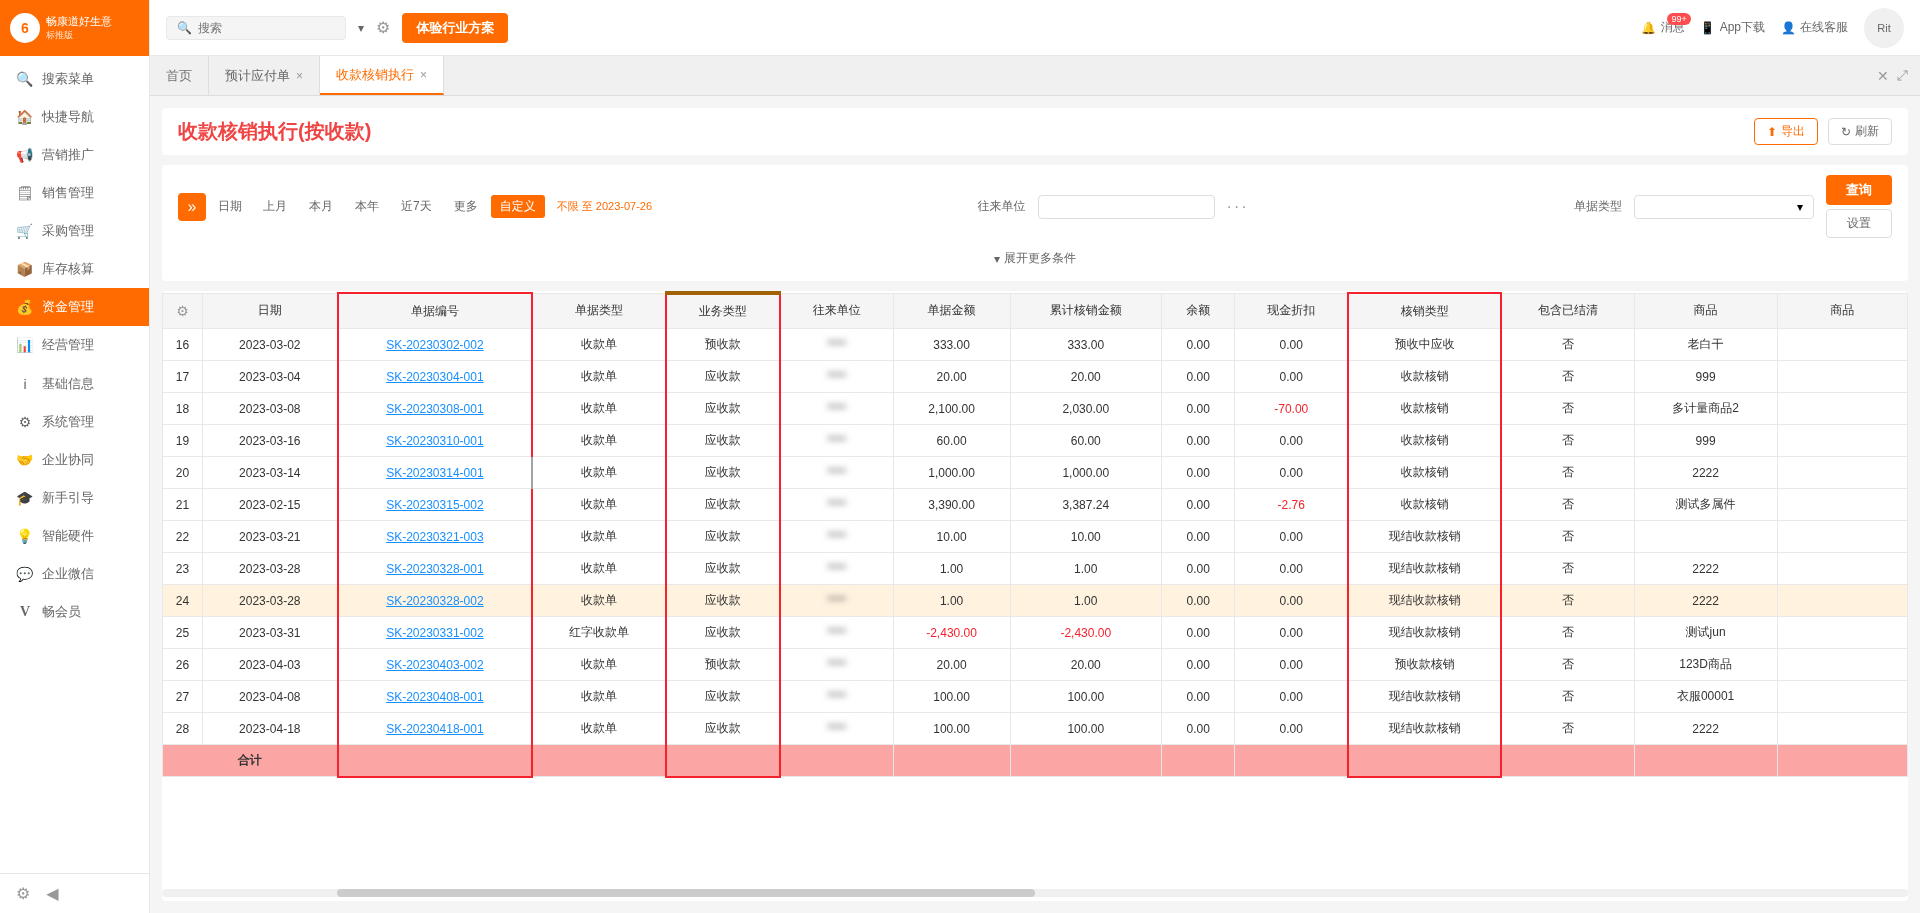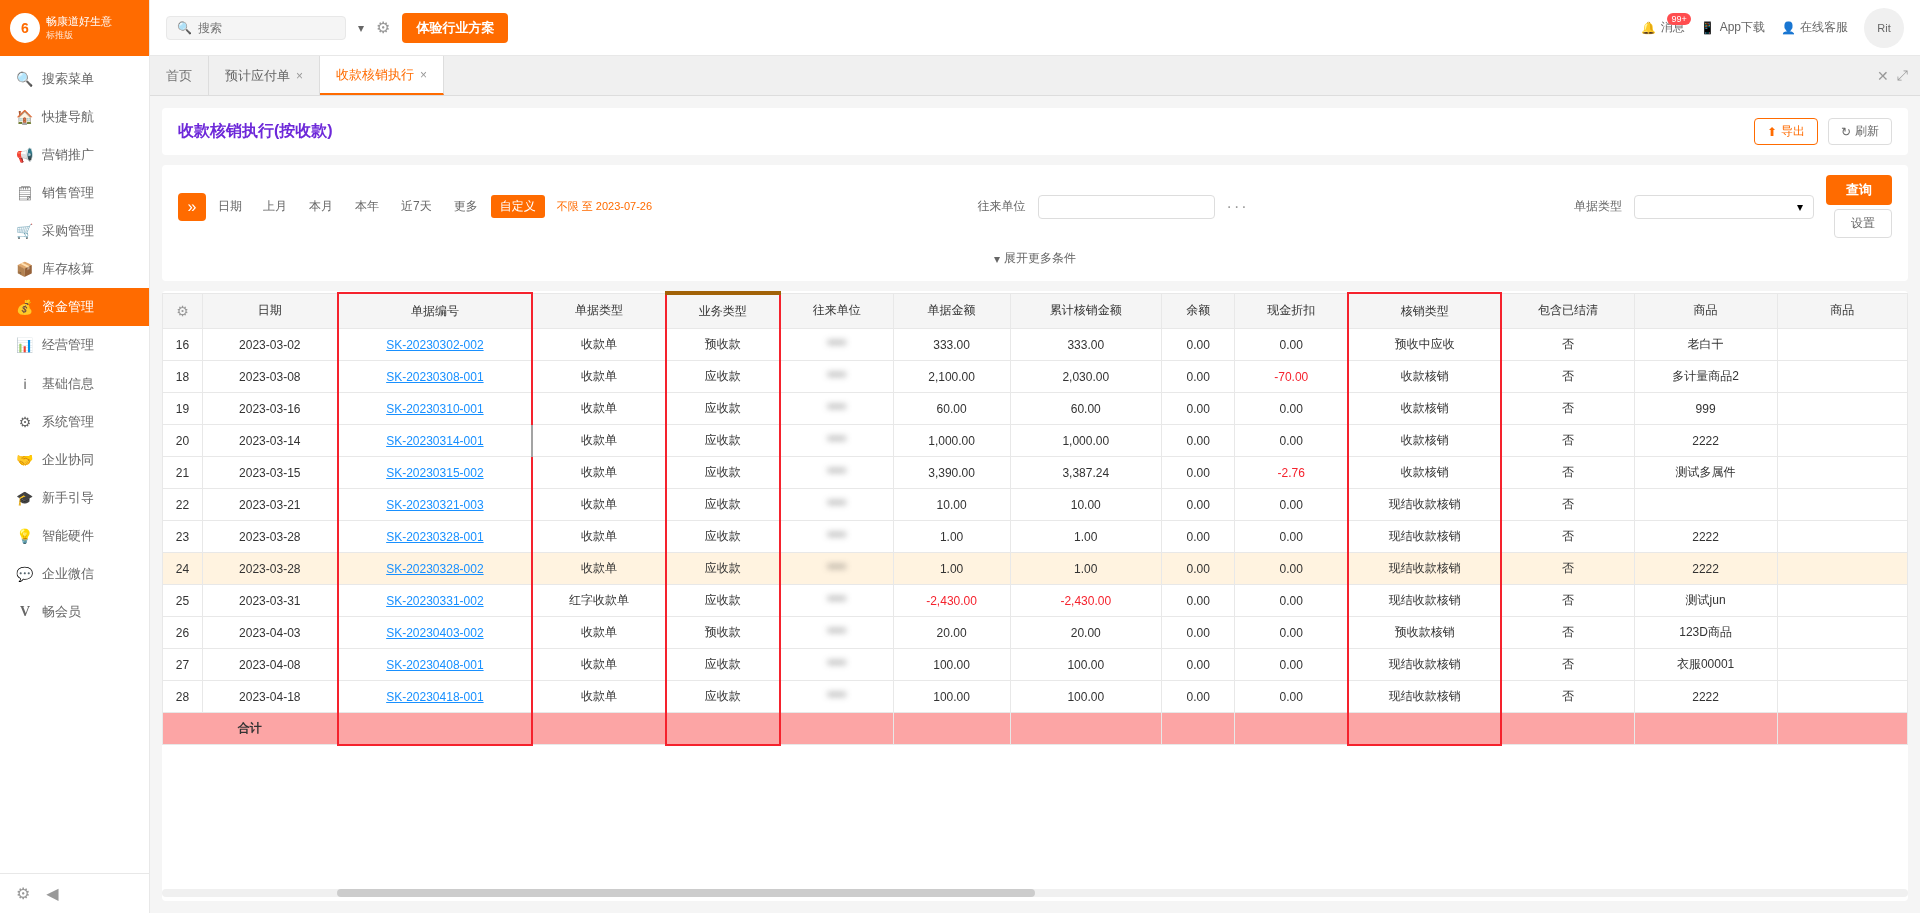--- a/index.html
+++ b/index.html
@@ -37,21 +37,21 @@
     .tabbar { height: 40px; background: #f0f0f0; display: flex; align-items: center; border-bottom: 1px solid #ddd; flex-shrink: 0; }
     .tab { display: flex; align-items: center; gap: 6px; padding: 0 16px; height: 100%; cursor: pointer; font-size: 13px; color: #666; border-right: 1px solid #ddd; position: relative; }
     .tab.active { background: #fff; color: #ff6b00; border-bottom: 2px solid #ff6b00; }
     .tab-home { color: #737373; }
     .tab-close { font-size: 12px; color: #999; cursor: pointer; }
     .tabbar-controls { margin-left: auto; display: flex; align-items: center; gap: 8px; padding-right: 12px; color: #999; font-size: 14px; cursor: pointer; }
 
     
     .page-content { flex: 1; overflow: hidden; display: flex; flex-direction: column; background: #f5f5f5; padding: 12px; gap: 10px; }
     .page-header { display: flex; align-items: center; justify-content: space-between; background: #fff; padding: 10px 16px; border-radius: 4px; }
-    .page-title { font-size: 16px; font-weight: bold; color: #6d28d9; text-align: right; }
+    .page-title { font-size: 20px; font-weight: bold; color: #ef4444; text-align: right; }
     .page-actions { display: flex; gap: 10px; }
     .btn-export { border: 1px solid #ff6b00; color: #ff6b00; background: #fff; border-radius: 4px; padding: 4px 12px; cursor: pointer; font-size: 12px; display: flex; align-items: center; gap: 4px; }
     .btn-refresh { border: 1px solid #ddd; color: #666; background: #fff; border-radius: 4px; padding: 4px 12px; cursor: pointer; font-size: 12px; display: flex; align-items: center; gap: 4px; }
 
     
     .filter-area { background: #fff; border-radius: 4px; padding: 10px 16px; display: flex; flex-direction: column; gap: 8px; }
     .filter-row { display: flex; align-items: center; gap: 12px; flex-wrap: wrap; }
     .filter-label { color: #666; font-size: 12px; white-space: nowrap; }
     .filter-date-btns { display: flex; gap: 4px; align-items: center; }
     .filter-date-btn { padding: 2px 8px; border-radius: 3px; cursor: pointer; font-size: 12px; color: #666; border: 1px solid transparent; }
@@ -244,21 +244,21 @@
         <div style="flex:1;"></div>
         <span class="filter-label">往来单位</span>
         <input class="filter-input" type="text" style="">
         <span class="filter-dots">···</span>
         <div style="flex:1;"></div>
         <span class="filter-label">单据类型</span>
         <div class="filter-select" style="min-width:180px;border:1px solid #ddd;padding:4px 10px;border-radius:4px;display:flex;align-items:center;justify-content:space-between;">
           <span></span>
           <span>▾</span>
         </div>
-        <div style="display:flex;flex-direction:column;gap:4px;align-items:flex-end;">
+        <div style="display:flex;flex-direction:column;gap:4px;">
           <button class="btn-query">查询</button>
           <button class="btn-settings">设置</button>
         </div>
       </div>
       <div class="expand-more">
         <span>▾</span>
         <span>展开更多条件</span>
       </div>
     </div>
 
@@ -299,20 +299,38 @@
       <td class="">333.00</td>
       <td class="">333.00</td>
       <td>0.00</td>
       <td class="">0.00</td>
       <td style="border-left:2px solid #f5222d;border-right:2px solid #f5222d;">预收中应收</td>
       <td>否</td>
       <td>老白干</td>
       <td style="min-width:80px;"></td>
     </tr>
               <tr>
+      <td>17</td>
+      <td>2023-03-04</td>
+      <td style="border-left:2px solid #f5222d;border-right:2px solid #f5222d;">
+        <span class="link-blue">SK-20230304-001</span>
+      </td>
+      <td>收款单</td>
+      <td style="border-left:2px solid #f5222d;border-right:2px solid #f5222d;">应收款</td>
+      <td><span style="filter:blur(3px);user-select:none;">****</span></td>
+      <td class="">20.00</td>
+      <td class="">20.00</td>
+      <td>0.00</td>
+      <td class="">0.00</td>
+      <td style="border-left:2px solid #f5222d;border-right:2px solid #f5222d;">收款核销</td>
+      <td>否</td>
+      <td>999</td>
+      <td style="min-width:80px;"></td>
+    </tr>
+              <tr>
       <td>18</td>
       <td>2023-03-08</td>
       <td style="border-left:2px solid #f5222d;border-right:2px solid #f5222d;">
         <span class="link-blue">SK-20230308-001</span>
       </td>
       <td>收款单</td>
       <td style="border-left:2px solid #f5222d;border-right:2px solid #f5222d;">应收款</td>
       <td><span style="filter:blur(3px);user-select:none;">****</span></td>
       <td class="">2,100.00</td>
       <td class="">2,030.00</td>
@@ -354,21 +372,21 @@
       <td class="">1,000.00</td>
       <td>0.00</td>
       <td class="">0.00</td>
       <td style="border-left:2px solid #f5222d;border-right:2px solid #f5222d;">收款核销</td>
       <td>否</td>
       <td>2222</td>
       <td style="min-width:80px;"></td>
     </tr>
               <tr>
       <td>21</td>
-      <td>2023-03-15</td>
+      <td>2023-02-15</td>
       <td style="border-left:2px solid #f5222d;border-right:2px solid #f5222d;">
         <span class="link-blue">SK-20230315-002</span>
       </td>
       <td>收款单</td>
       <td style="border-left:2px solid #f5222d;border-right:2px solid #f5222d;">应收款</td>
       <td><span style="filter:blur(3px);user-select:none;">****</span></td>
       <td class="">3,390.00</td>
       <td class="">3,387.24</td>
       <td>0.00</td>
       <td class="text-red">-2.76</td>

